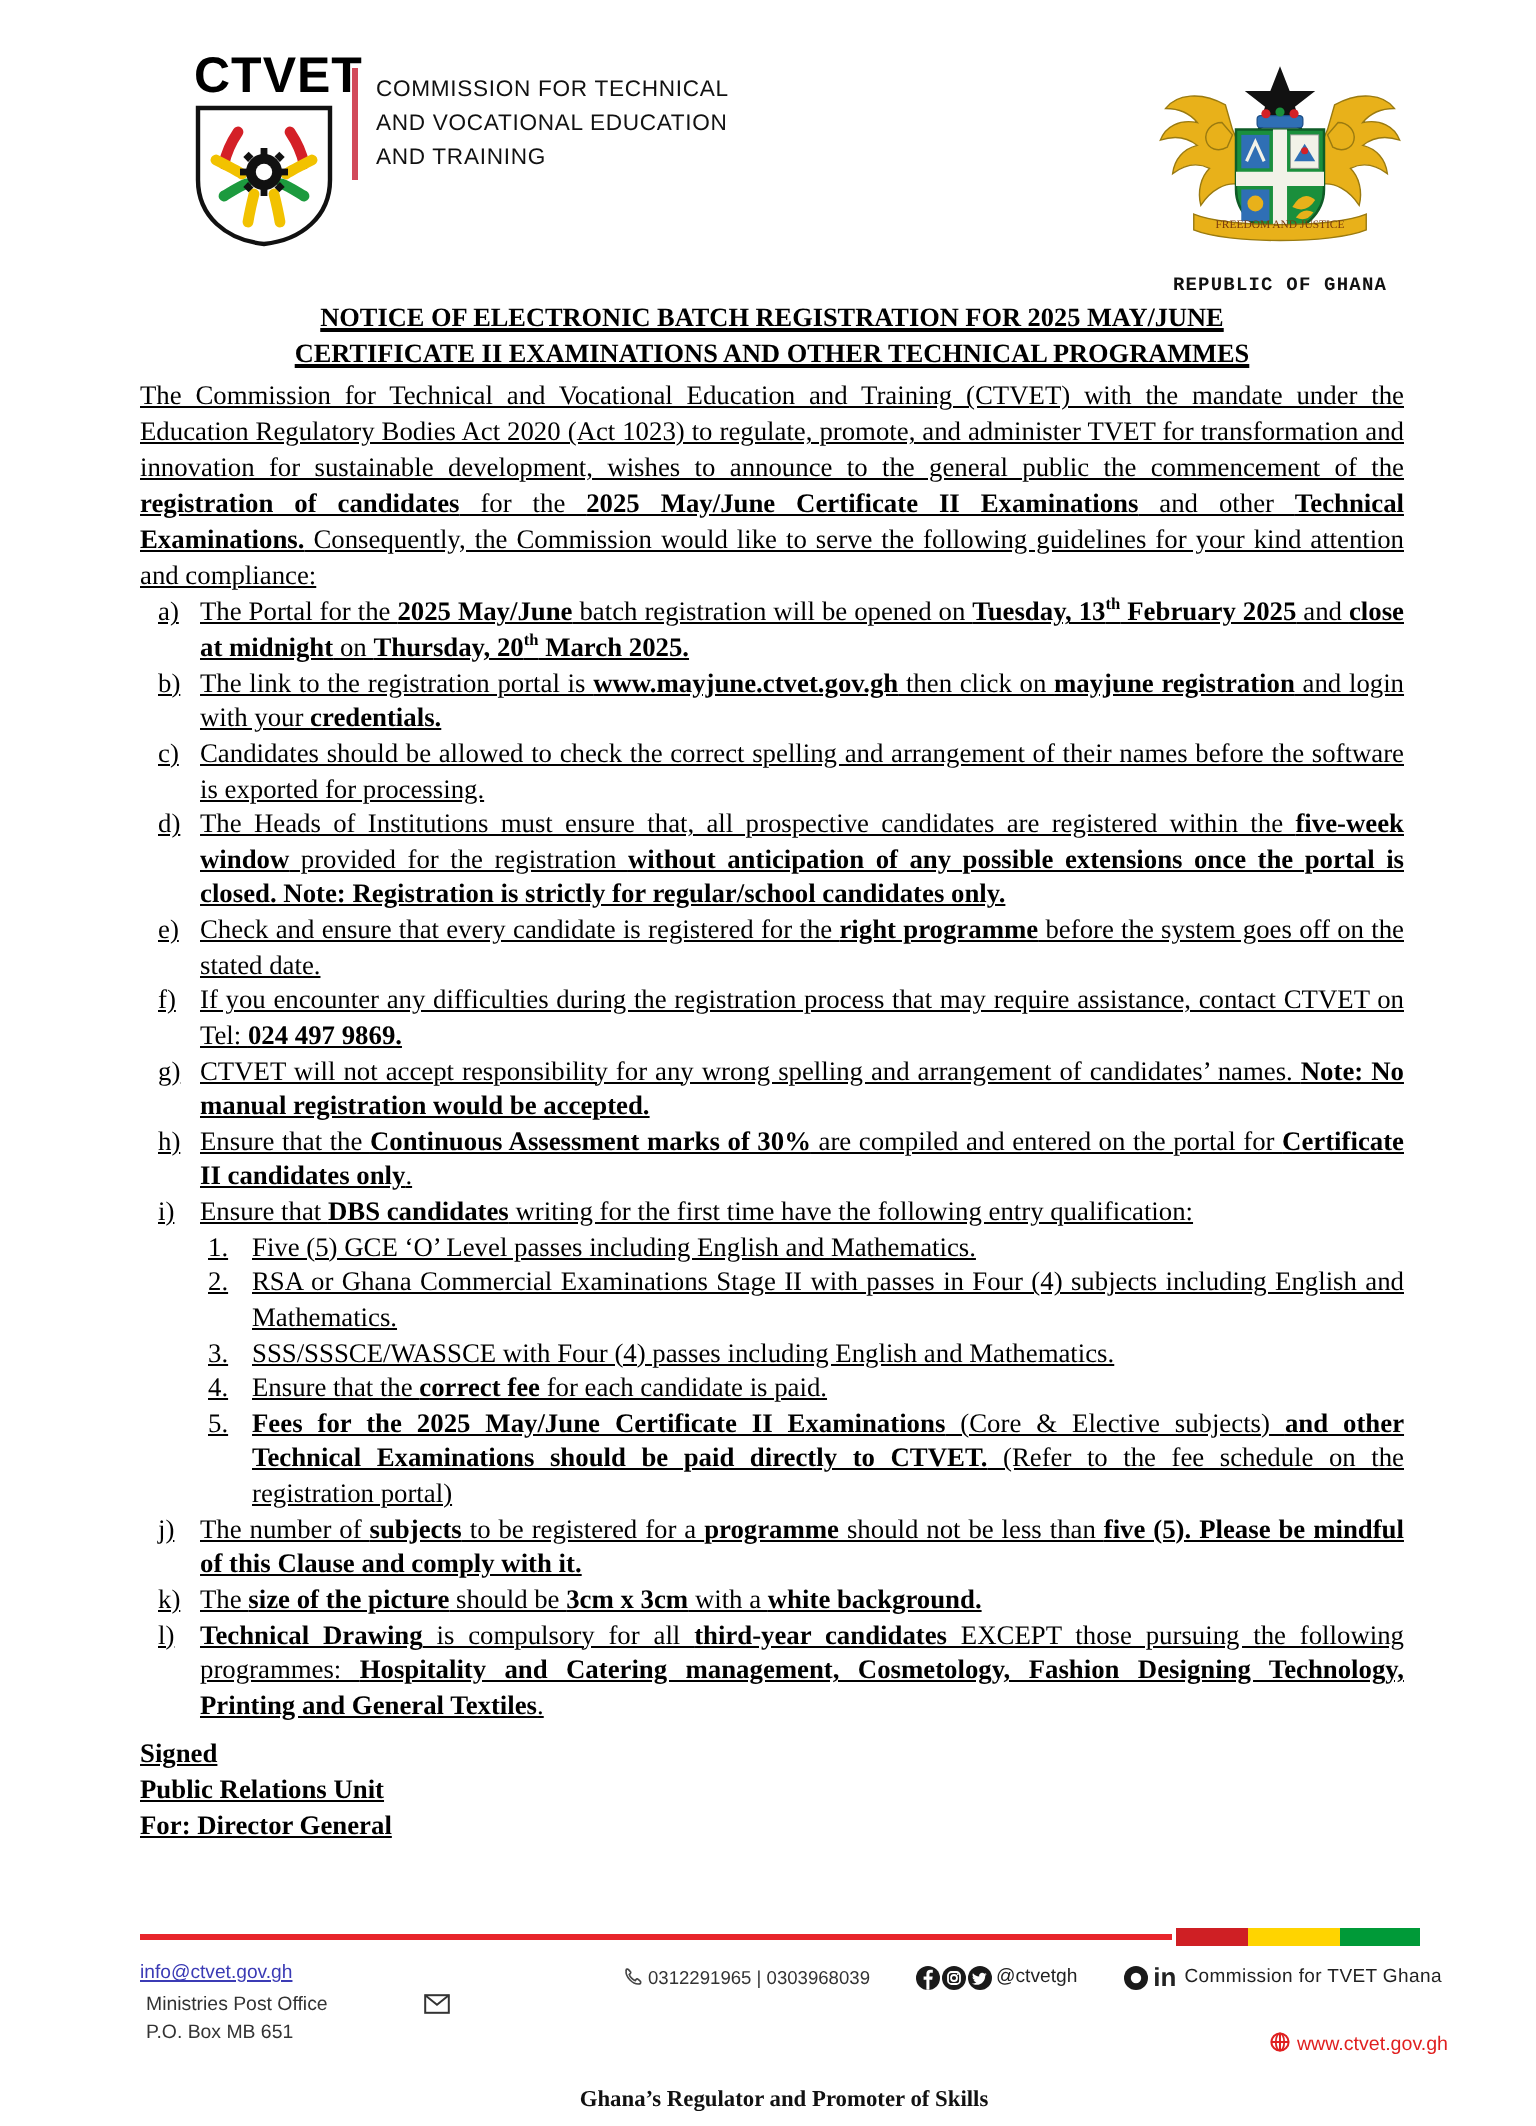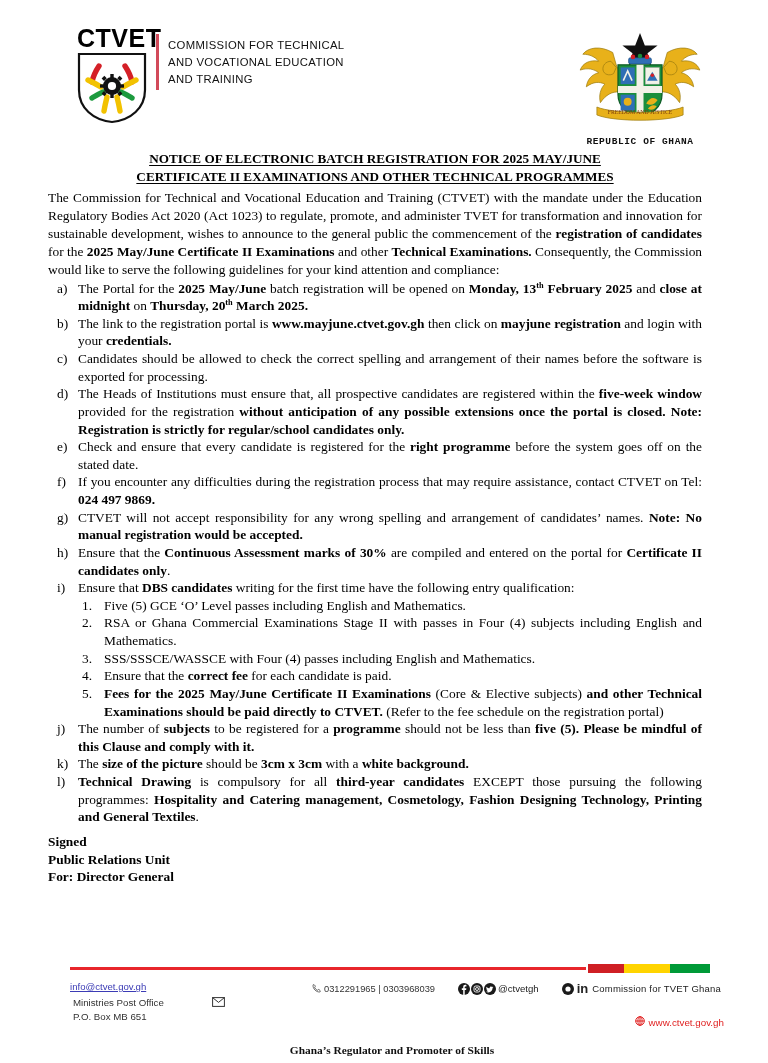--- a/index.html
+++ b/index.html
@@ -7,39 +7,39 @@
     width: 768px; height: 1063px;
     background: #ffffff;
     font-family: "Liberation Serif", serif;
     color: #000;
     overflow: hidden;
   }
   .page { position: relative; width: 768px; height: 1063px; background: #fff; padding: 0; }
 
   
   .header { display: flex; align-items: flex-start; justify-content: space-between;
-            padding: 26px 48px 0 75px; height: 150px; }
+            padding: 26px 48px 0 95px; height: 150px; }
   .brand { display: flex; align-items: flex-start; }
   .brand-left { width: 74px; }
   .ctvet-word { font-family: "Liberation Sans", sans-serif; font-weight: bold;
                 font-size: 25px; letter-spacing: 0.5px; line-height: 1;
                 margin-left: 2px; margin-bottom: 1px; }
   .shield-wrap { width: 74px; height: 72px; }
   .brand-bar { width: 3px; background: #d24a5a; height: 56px; margin: 8px 9px 0 7px; }
   .brand-text { font-family: "Liberation Sans", sans-serif; font-size: 11.3px;
                 line-height: 1.52; letter-spacing: 0.35px; color: #111;
                 padding-top: 11px; }
   .brand-text div { white-space: nowrap; }
 
   .coat { text-align: center; width: 160px; }
   .coat-caption { font-family: Liberation Mono, monospace; font-weight: bold;
                   font-size: 9.5px; letter-spacing: 0.6px; margin-top: 2px; color:#111; }
 
   
-  .content { padding: 0 66px 0 48px; }
+  .content { padding: 0 66px 0 70px; text-decoration: underline; }
   .title { text-align: center; font-weight: bold; font-size: 13.2px;
            line-height: 1.38; margin-bottom: 3px; }
   .title span { text-decoration: underline; text-underline-offset: 2px; }
 
   p.intro { text-align: justify; font-size: 13.4px; line-height: 1.33;
             text-justify: inter-word; }
 
   ol.alpha { list-style: none; margin-top: 1px; }
   ol.alpha > li { display: flex; font-size: 13.4px; line-height: 1.315;
                   margin-bottom: 0px; }
@@ -194,21 +194,21 @@
       <span>NOTICE OF ELECTRONIC BATCH REGISTRATION FOR 2025 MAY/JUNE</span><br>
       <span>CERTIFICATE II EXAMINATIONS AND OTHER TECHNICAL PROGRAMMES</span>
     </div>
 
     <p class="intro"><span>The Commission for Technical and Vocational Education and Training (CTVET) with the mandate under the Education Regulatory Bodies Act 2020 (Act 1023) to regulate, promote, and administer TVET for transformation and innovation for sustainable development, wishes to announce to the general public the commencement of the </span><b>registration of candidates</b><span> for the </span><b>2025 May/June Certificate II Examinations</b><span> and other </span><b>Technical Examinations.</b><span> Consequently, the Commission would like to serve the following guidelines for your kind attention and compliance:</span></p>
 
     <ol class="alpha">
 
       <li>
         <span class="mk">a)</span>
-        <span class="bd"><span>The Portal for the </span><b>2025 May/June</b><span> batch registration will be opened on </span><b><span>Monday, 13</span><sup>th</sup><span> February 2025</span></b><span> and </span><b>close at midnight</b><span> on </span><b><span>Thursday, 20</span><sup>th</sup><span> March 2025.</span></b></span>
+        <span class="bd"><span>The Portal for the </span><b>2025 May/June</b><span> batch registration will be opened on </span><b><span>Tuesday, 13</span><sup>th</sup><span> February 2025</span></b><span> and </span><b>close at midnight</b><span> on </span><b><span>Thursday, 20</span><sup>th</sup><span> March 2025.</span></b></span>
       </li>
 
       <li>
         <span class="mk">b)</span>
         <span class="bd"><span>The link to the registration portal is </span><b>www.mayjune.ctvet.gov.gh</b><span> then click on </span><b>mayjune registration</b><span> and login with your </span><b>credentials.</b></span>
       </li>
 
       <li>
         <span class="mk">c)</span>
         <span class="bd"> Candidates should be allowed to check the correct spelling and arrangement of their names before the software is exported for processing.</span>

